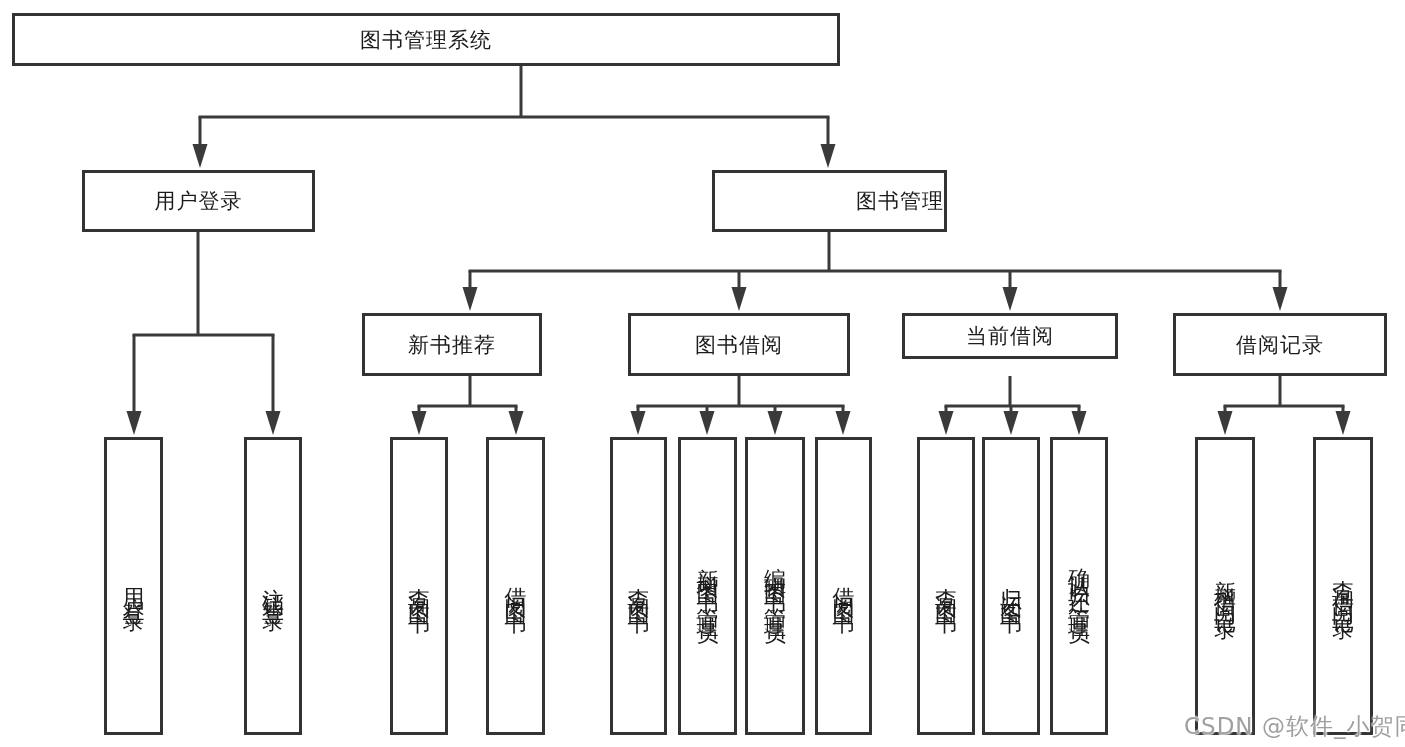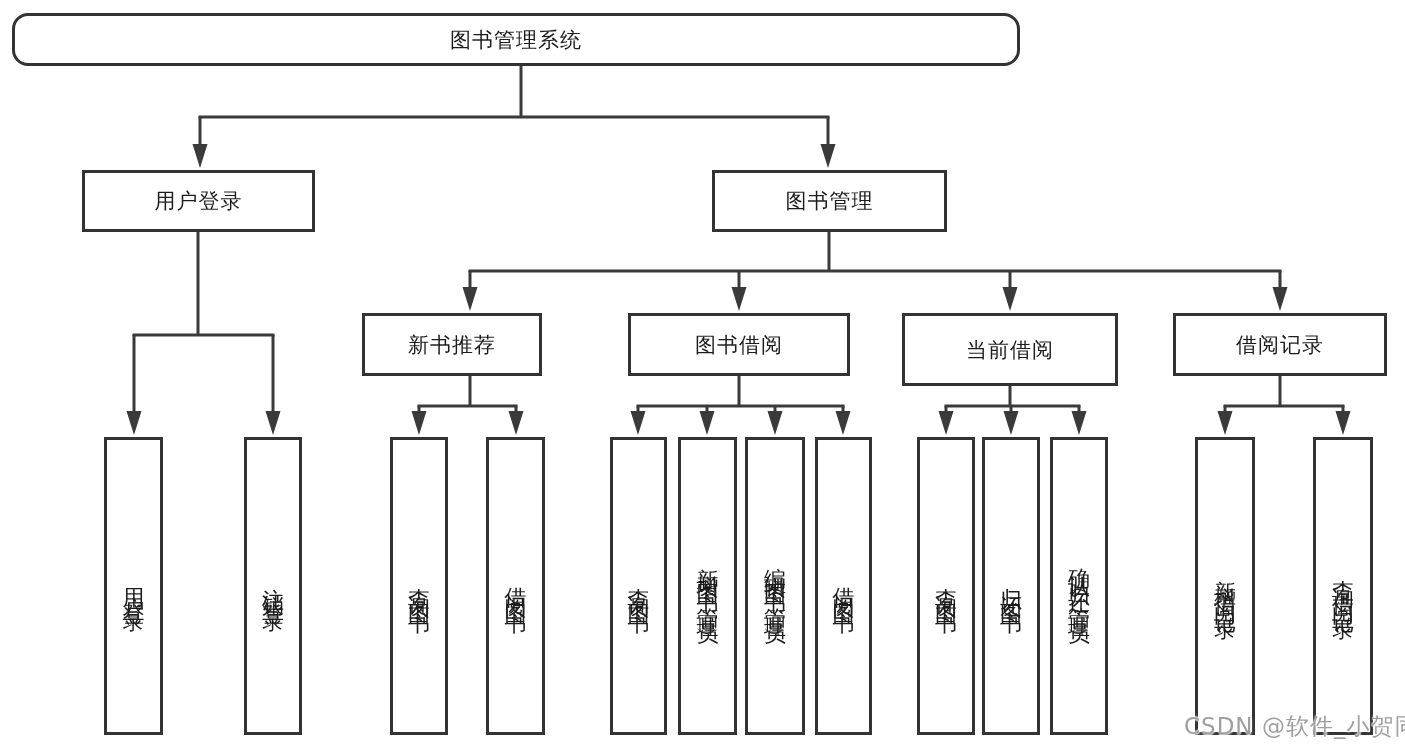--- a/index.html
+++ b/index.html
@@ -109,38 +109,38 @@
     <polygon points="1071.5,411 1086.5,411 1079,435"></polygon>
 
     <path d="M1280,376 V406"></path>
     <path d="M1223.5,406 H1344.5"></path>
     <path d="M1225,406 V414"></path>
     <path d="M1343,406 V414"></path>
     <polygon points="1217.5,411 1232.5,411 1225,435"></polygon>
     <polygon points="1335.5,411 1350.5,411 1343,435"></polygon>
   </svg>
 
-  <div class="hbox" style="left:12px;top:13px;width:1008px;height:53px;border-radius:16px;">
+  <div class="hbox" style="left:12px;top:13px;width:828px;height:53px;">
     <span>图书管理系统</span>
   </div>
 
   <div class="hbox" style="left:82px;top:170px;width:233px;height:62px;">
     <span>用户登录</span>
   </div>
-  <div class="hbox" style="left:712px;top:170px;width:235px;height:62px;">
+  <div class="hbox" style="left:712px;top:170px;width:235px;height:62px;justify-content:flex-end;">
     <span>图书管理</span>
   </div>
 
   <div class="hbox" style="left:362px;top:313px;width:180px;height:63px;">
     <span>新书推荐</span>
   </div>
   <div class="hbox" style="left:628px;top:313px;width:222px;height:63px;">
     <span>图书借阅</span>
   </div>
-  <div class="hbox" style="left:902px;top:313px;width:216px;height:73px;">
+  <div class="hbox" style="left:902px;top:313px;width:216px;height:46px;">
     <span>当前借阅</span>
   </div>
   <div class="hbox" style="left:1173px;top:313px;width:214px;height:63px;">
     <span>借阅记录</span>
   </div>
 
   <div class="vbox" style="left:104px;width:59px;">
     <span class="vtext">用户登录</span>
   </div>
   <div class="vbox" style="left:244px;width:58px;">

